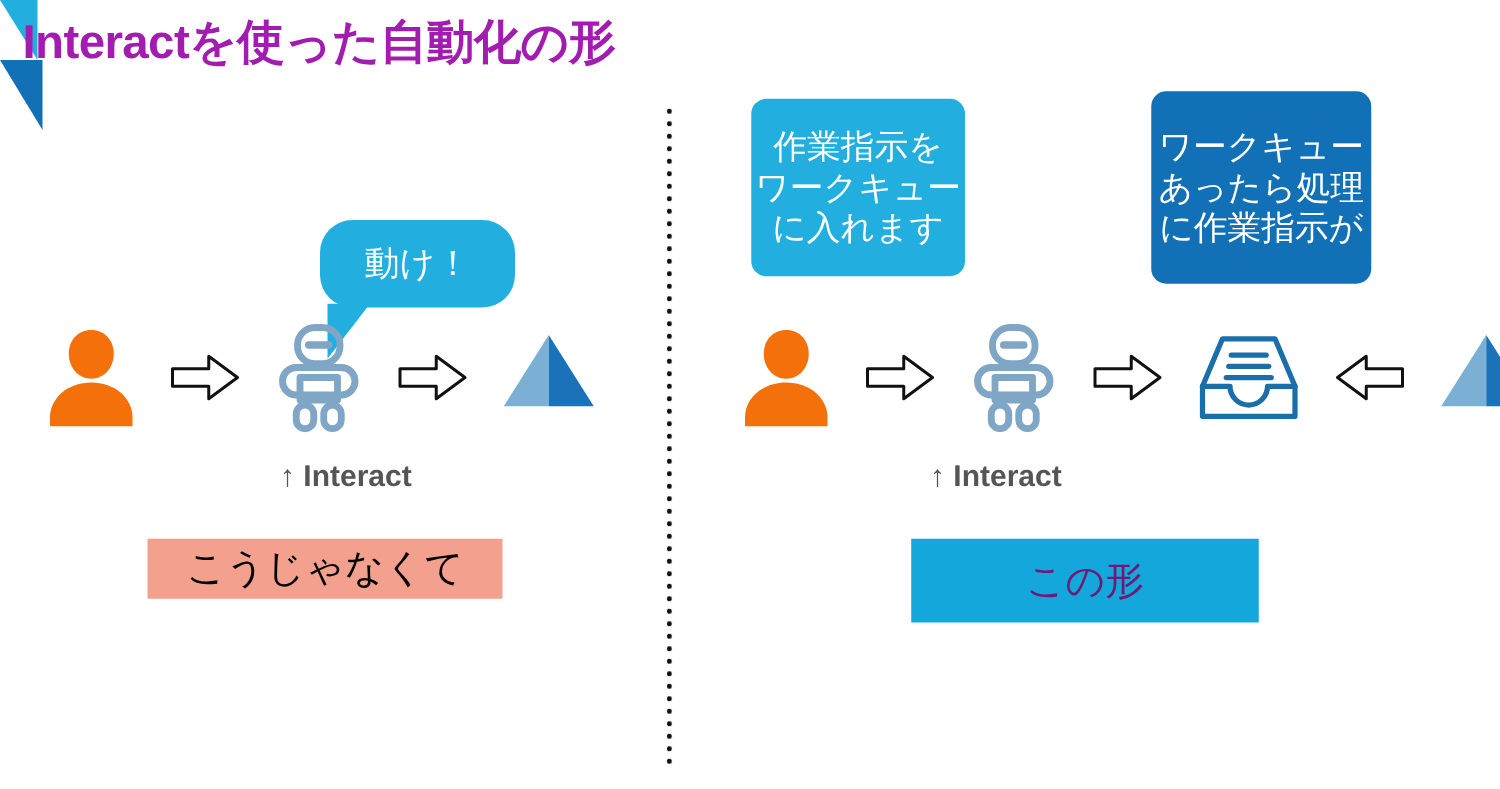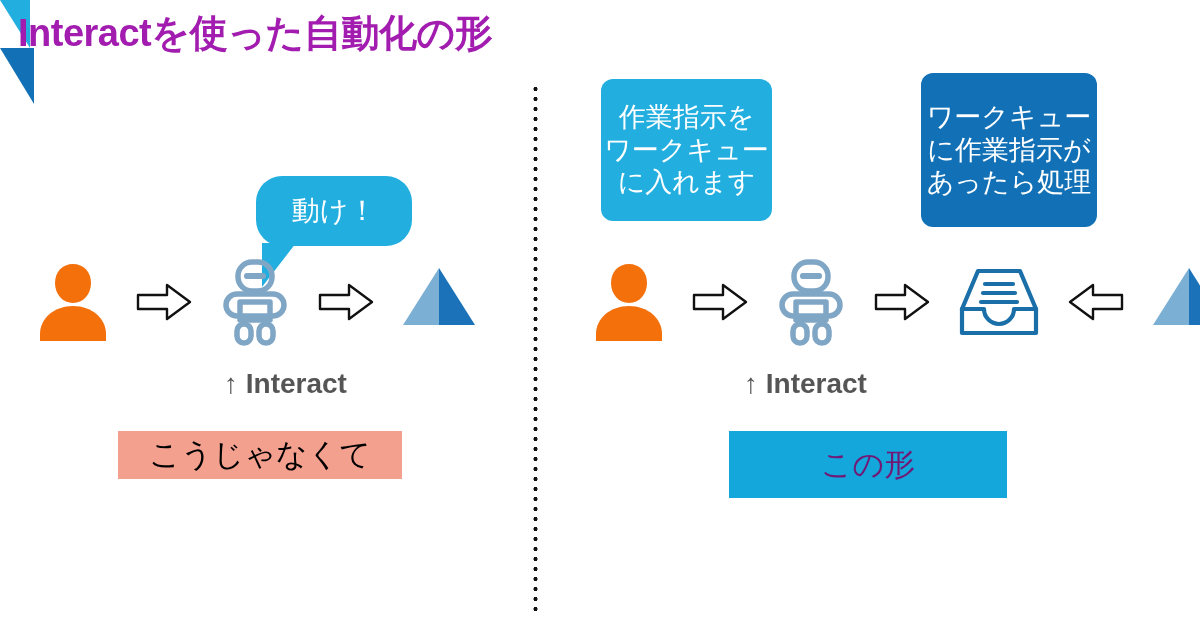--- a/index.html
+++ b/index.html
@@ -122,21 +122,21 @@
   
   .pyramid-icon { width: 78px; height: 74px; }
   
   .inbox-icon { width: 86px; height: 74px; }
   
   .arrow-icon { width: 56px; height: 40px; }
 
   
   .interact-label {
     position: absolute;
-    font-size: 28px;
+    font-size: 24px;
     font-weight: bold;
     color: #555555;
     white-space: nowrap;
   }
   #interact-left  { left: 224px; top: 368px; }
   #interact-right { left: 744px; top: 368px; }
 
   
   .banner {
     position: absolute;
@@ -242,22 +242,22 @@
 
   <div class="bubble" id="bubble-enqueue">
     <span class="line">作業指示を</span>
     <span class="line">ワークキュー</span>
     <span class="line">に入れます</span>
   </div>
   <div id="bubble-enqueue-tail"></div>
 
   <div class="bubble" id="bubble-process">
     <span class="line">ワークキュー</span>
+    <span class="line">あったら処理</span>
     <span class="line">に作業指示が</span>
-    <span class="line">あったら処理</span>
   </div>
   <div id="bubble-process-tail"></div>
 
   <div class="flow" id="flow-right">
 
     <span class="flow-icon">
       <svg class="person-icon" viewBox="0 0 74 84" xmlns="http://www.w3.org/2000/svg">
         <path d="M37 4c-10.4 0-18 7.9-18 19 0 11.3 7.8 20 18 20s18-8.7 18-20c0-11.1-7.6-19-18-19z" fill="#F4700B"></path>
         <path d="M37 46C18.5 46 4 58.2 4 74v7h66v-7c0-15.8-14.5-28-33-28z" fill="#F4700B"></path>
       </svg>

